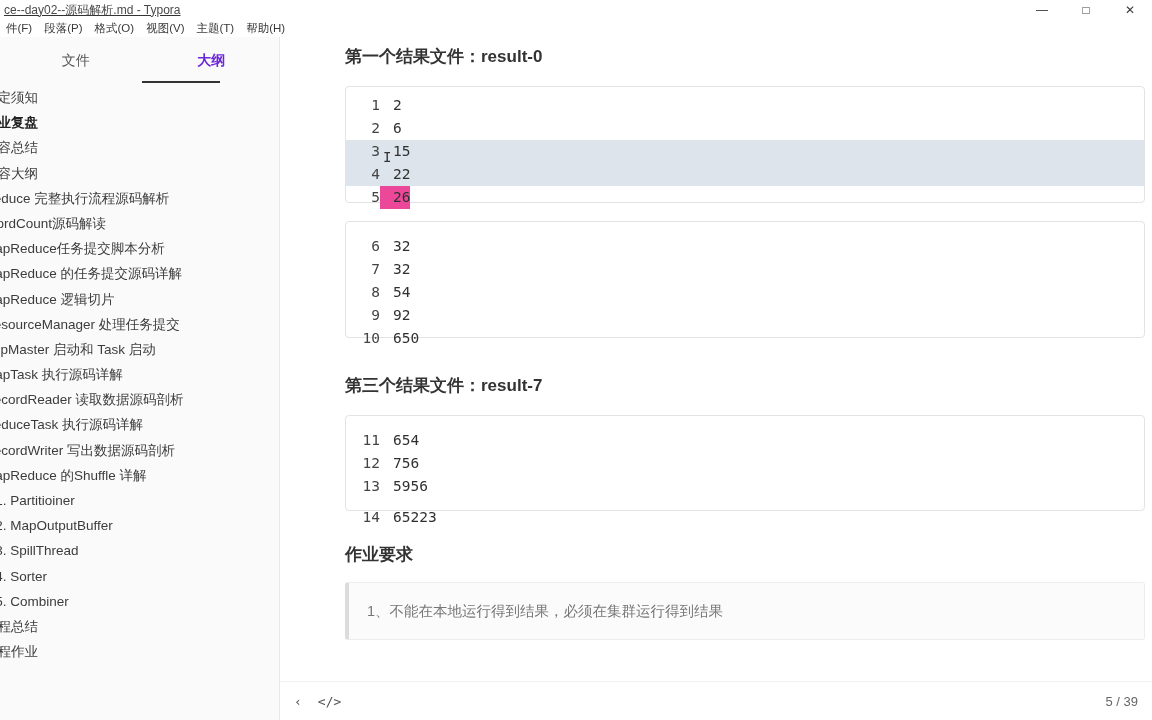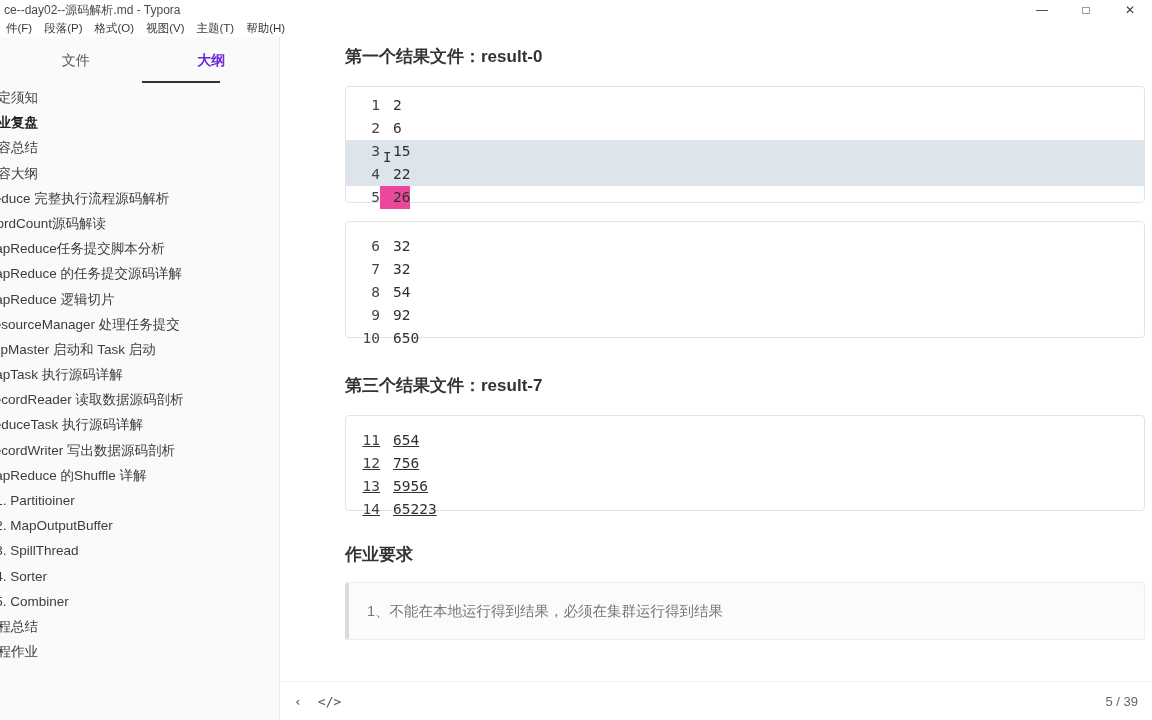--- a/index.html
+++ b/index.html
@@ -24,20 +24,21 @@
 
   
   .titlebar {
     position: absolute;
     top: 0; left: 0;
     width: 1152px;
     height: 20px;
     background: #ffffff;
     display: flex;
     align-items: center;
+    text-decoration: underline;
   }
   .titlebar .title {
     font-size: 12px;
     color: #4a4a4a;
     padding-left: 4px;
     white-space: nowrap;
     overflow: hidden;
   }
   .win-controls {
     position: absolute;
@@ -355,34 +356,34 @@
           <span class="ln">9</span>
           <span class="ct">92</span>
         </div>
         <div class="code-line" style="line-height:23px;height:23px;">
           <span class="ln">10</span>
           <span class="ct">650</span>
         </div>
       </div>
 
       <h3 class="section-heading" style="margin-top:36px;">第三个结果文件：result-7</h3>
-      <div class="code-block" style="margin-top:18px; height:96px; padding-top:13px;text-decoration:underline;">
+      <div class="code-block" style="margin-top:18px; height:96px; padding-top:13px;">
         <div class="code-line" style="line-height:23px;height:23px;">
           <span class="ln">11</span>
           <span class="ct">654</span>
         </div>
         <div class="code-line" style="line-height:23px;height:23px;">
           <span class="ln">12</span>
           <span class="ct">756</span>
         </div>
         <div class="code-line" style="line-height:23px;height:23px;">
           <span class="ln">13</span>
           <span class="ct">5956</span>
         </div>
-        <div class="code-line" style="line-height:23px;height:23px;">
+        <div class="code-line" style="line-height:23px;height:23px;margin-top:8px;">
           <span class="ln">14</span>
           <span class="ct">65223</span>
         </div>
       </div>
 
       <h3 class="section-heading" style="margin-top:32px;">作业要求</h3>
       <div class="quote-block" style="margin-top:16px;">
         <div class="quote-line">1、不能在本地运行得到结果，必须在集群运行得到结果</div>
 
       </div>

